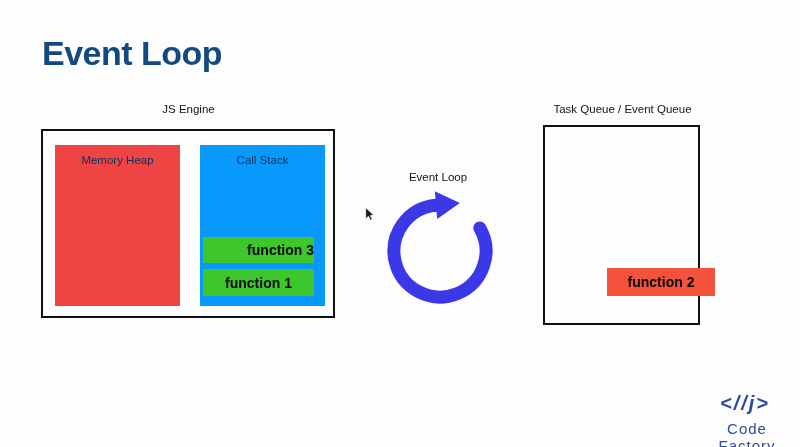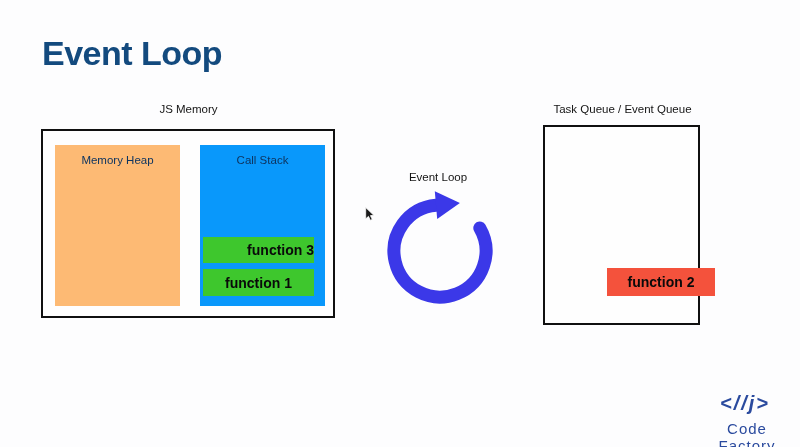--- a/index.html
+++ b/index.html
@@ -74,24 +74,24 @@
     color: #2a4a9e;
   }
 </style>
 </head>
 <body>
 
 <div id="stage">
 
   <div class="abs page-title">Event Loop</div>
 
-  <div class="abs section-label js-engine-label">JS Memory</div>
+  <div class="abs section-label js-engine-label">JS Engine</div>
   <div class="abs outline-box js-engine-box"></div>
 
-  <div class="abs blue-box memory-heap-box" style="background: #fdba74;">
+  <div class="abs blue-box memory-heap-box" style="background: #ef4444;">
     <div class="blue-box-label">Memory Heap</div>
   </div>
 
   <div class="abs blue-box call-stack-box" style="background: rgb(9, 152, 251);">
     <div class="blue-box-label">Call Stack</div>
   </div>
 
   <div class="abs chip stack-frame-0" style="background: rgb(62, 199, 45);">
     <span>function 3</span>
   </div>

